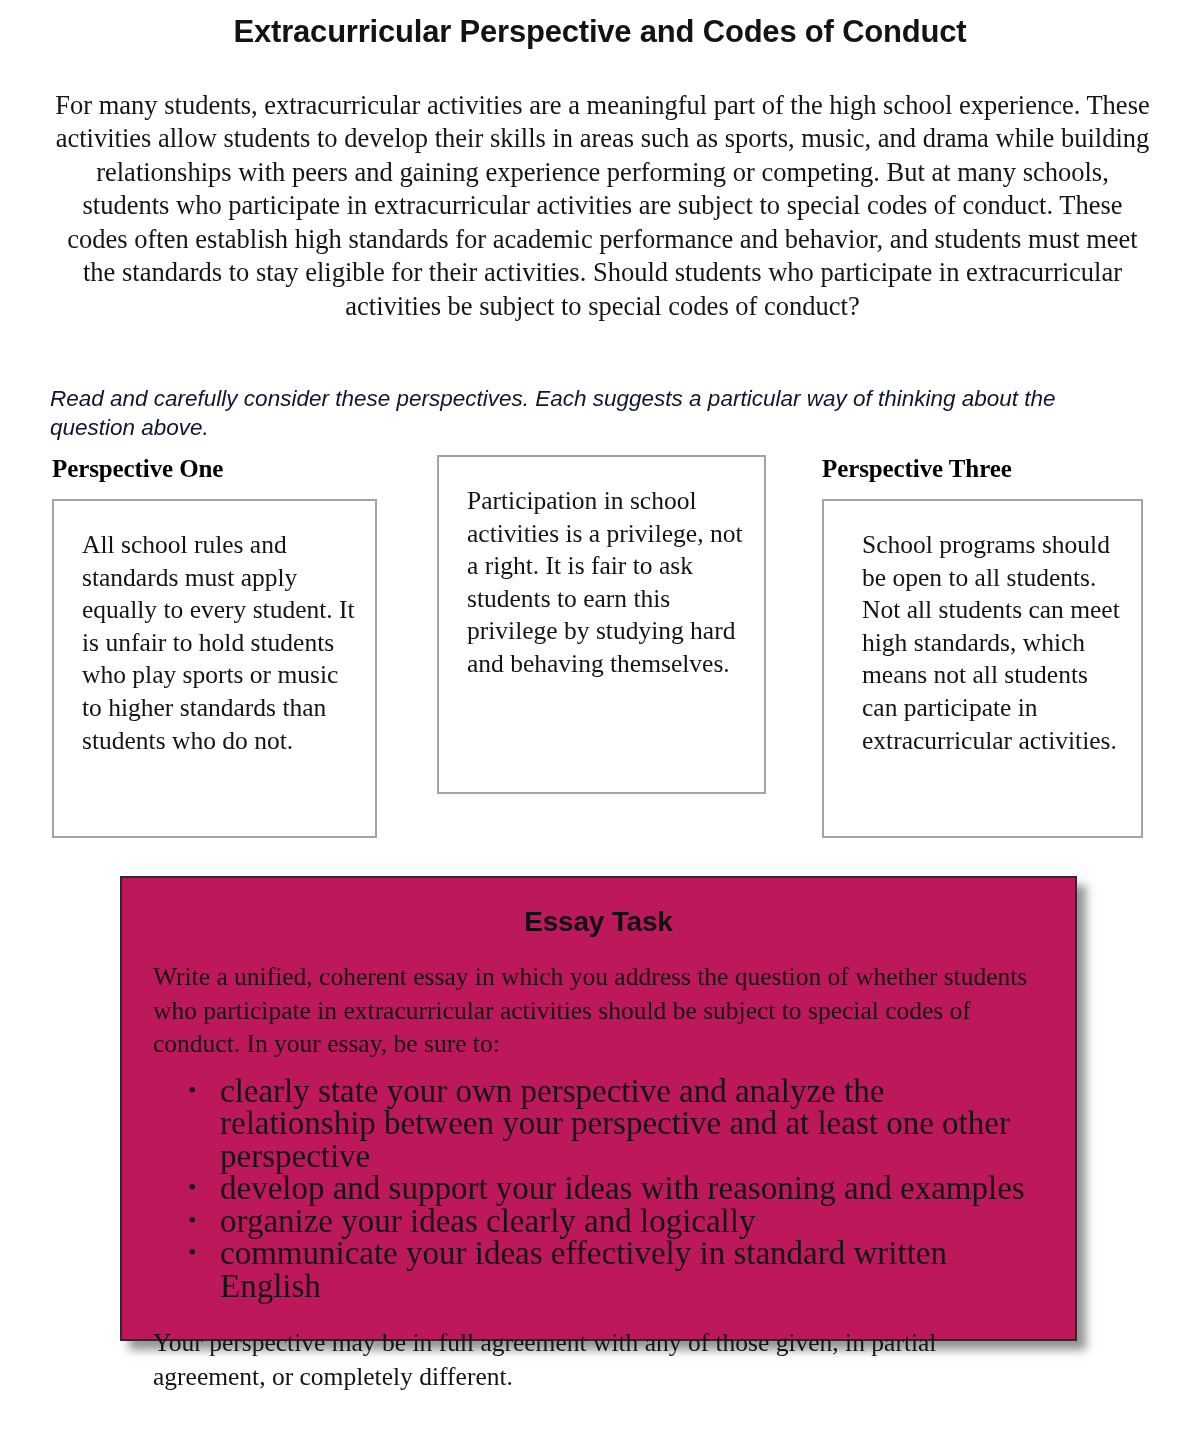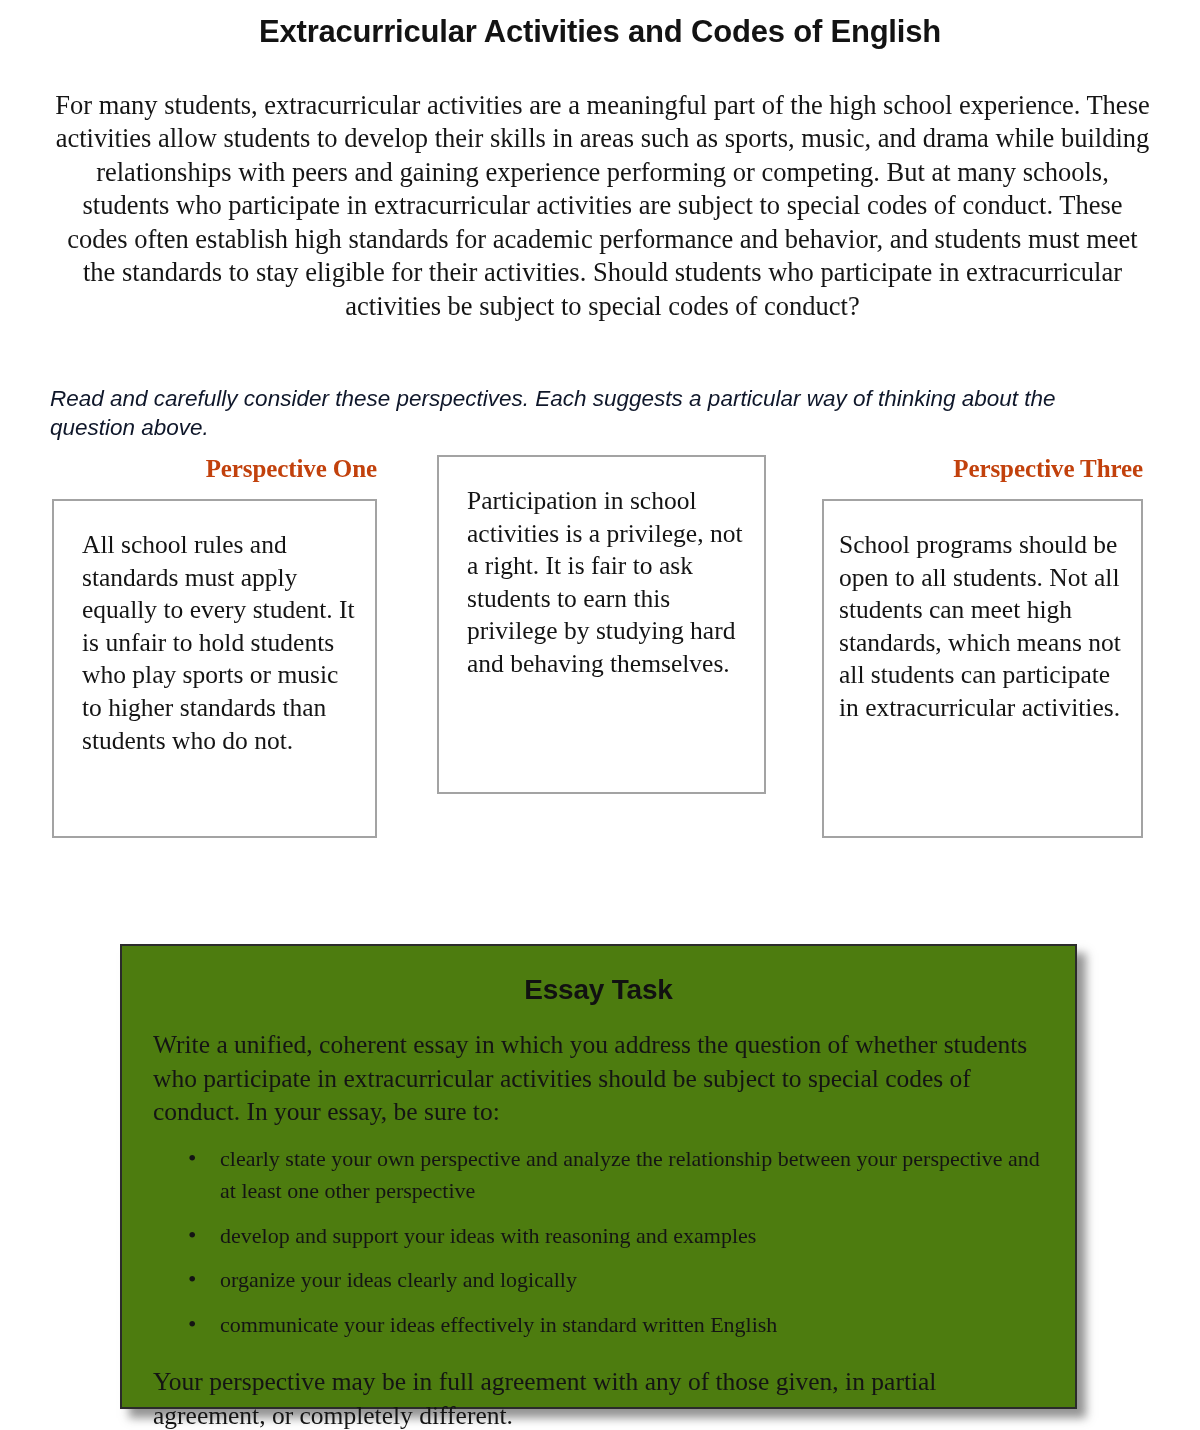--- a/index.html
+++ b/index.html
@@ -66,54 +66,54 @@
   }
   .perspective-col {
     position: absolute;
     top: 0;
   }
   .perspective-col.col-1 { left: 52px;  width: 325px; }
   .perspective-col.col-2 { left: 437px; width: 329px; }
   .perspective-col.col-3 { left: 822px; width: 321px; }
 
   .perspective-heading {
-    text-align: right;
+    text-align: left;
     font-weight: bold;
     font-size: 25px;
-    color: #c2410c;
+    color: #000000;
     margin-bottom: 16px;
     letter-spacing: -0.1px;
   }
 
   .perspective-box {
     border: 2px solid #a3a3a3;
     background: #fff;
     box-sizing: border-box;
     height: 339px;
     padding: 28px 18px 10px 28px;
   }
-  .col-3 .perspective-box { padding-left: 15px; }
+  .col-3 .perspective-box { padding-left: 38px; }
 
   .perspective-text {
     font-size: 25.5px;
     line-height: 32.6px;
     color: #141414;
     white-space: pre-line;
   }
 
   
   .essay-task {
     position: absolute;
     left: 120px;
-    top: 944px;
+    top: 876px;
     width: 957px;
     height: 465px;
     box-sizing: border-box;
     border: 2px solid #2b2b2b;
-    background: #4d7c0f;
+    background: #be185d;
     box-shadow: 9px 9px 9px rgba(60, 60, 60, 0.55);
   }
 
   .essay-task-heading {
     text-align: center;
     font-family: "Liberation Sans", "DejaVu Sans", sans-serif;
     font-weight: bold;
     font-size: 28px;
     color: #111;
     margin-top: 28px;
@@ -127,26 +127,25 @@
     color: #141414;
   }
 
   .essay-bullets {
     list-style: none;
     margin: 14px 0 0 0;
     padding: 0 30px 0 63px;
   }
   .essay-bullets li {
     position: relative;
-    font-size: 22px;
+    font-size: 33px;
     line-height: 32.5px;
     color: #141414;
     padding-left: 35px;
     margin-bottom: 0px;
-    margin-top: 12px;
   }
   .essay-bullets li::before {
     content: "\2022";
     position: absolute;
     left: 3px;
     top: -1px;
     font-size: 24px;
     line-height: 32.5px;
     color: #141414;
   }
@@ -154,21 +153,21 @@
   .essay-task-closing {
     margin: 24px 36px 0 31px;
     font-size: 25.5px;
     line-height: 33.5px;
     color: #141414;
   }
 </style>
 </head>
 <body>
 
-<div class="page-title">Extracurricular Activities and Codes of English</div>
+<div class="page-title">Extracurricular Perspective and Codes of Conduct</div>
 
 <p class="intro-paragraph">For many students, extracurricular activities are a meaningful part of the high school experience. These activities allow students to develop their skills in areas such as sports, music, and drama while building relationships with peers and gaining experience performing or competing. But at many schools, students who participate in extracurricular activities are subject to special codes of conduct. These codes often establish high standards for academic performance and behavior, and students must meet the standards to stay eligible for their activities. Should students who participate in extracurricular activities be subject to special codes of conduct?</p>
 
 <p class="instruction">Read and carefully consider these perspectives. Each suggests a particular way of thinking about the question above.</p>
 
 <div class="perspectives">
 
   <div class="perspective-col col-1">
     <div class="perspective-heading">Perspective One</div>
     <div class="perspective-box">

